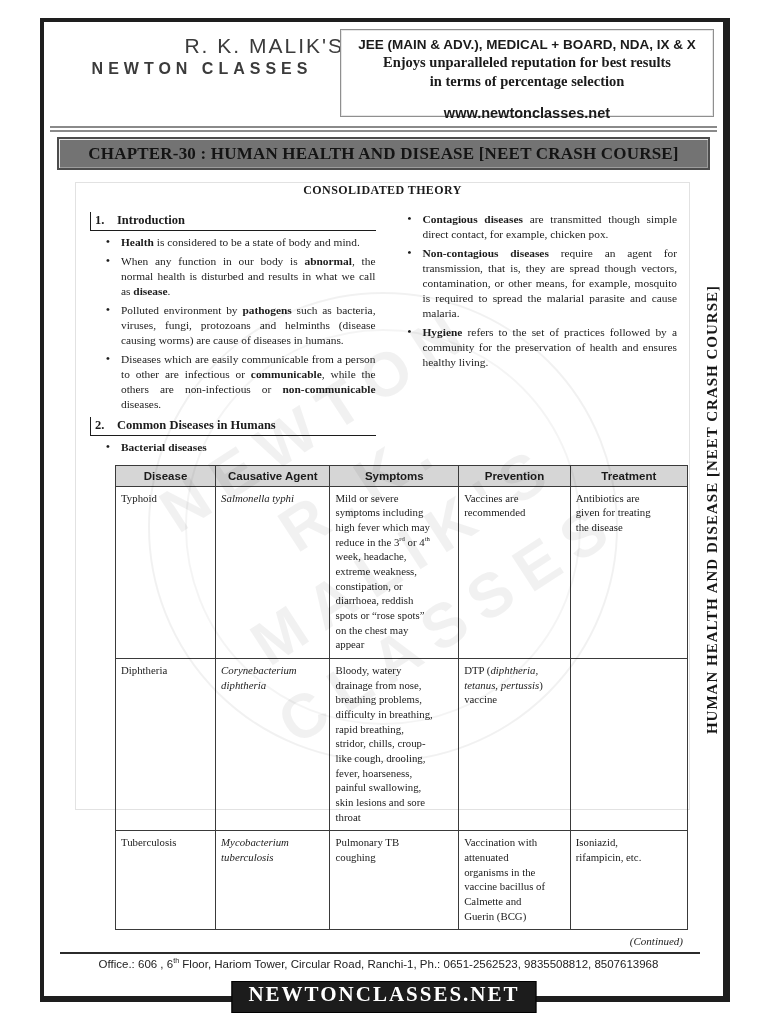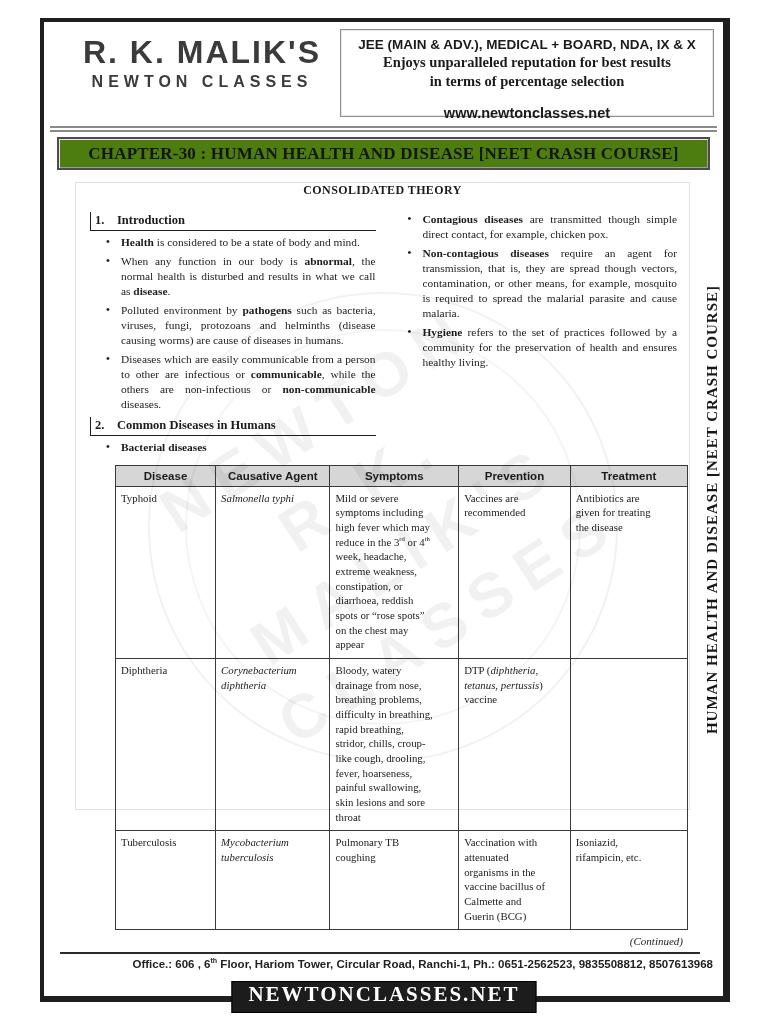--- a/index.html
+++ b/index.html
@@ -6,37 +6,37 @@
   html,body { width:768px; height:1024px; background:#ffffff; font-family:"Liberation Serif", serif; color:#1b1b1b; }
   body { position:relative; overflow:hidden; }
 
   .page-frame {
     position:absolute; left:40px; top:18px; width:690px; height:984px;
     background:#fff; border:solid #1e1e1e; border-width:4px 7px 6px 4px;
   }
 
   
   .logo-block { position:absolute; left:16px; top:12px; width:284px; text-align:center; color:#3b3b3b; font-family:"Liberation Sans", sans-serif; }
-  .logo-primary { font-size:32px; font-weight:bold; letter-spacing:2px; white-space:nowrap; }
+  .logo-primary { font-size:21px; font-weight:normal; letter-spacing:2px; white-space:nowrap;text-align:right; }
   .logo-secondary { font-size:16px; font-weight:bold; letter-spacing:5px; margin-top:2px; white-space:nowrap; }
 
   .info-box {
     position:absolute; left:296px; top:7px; width:374px; height:88px;
     border:1px solid #8f8f8f; box-shadow:inset 0 0 0 1px #e6e6e6;
     text-align:center; padding-top:7px;
   }
   .info-l1 { font-family:"Liberation Sans", sans-serif; font-weight:bold; font-size:13.5px; }
   .info-l2, .info-l3 { font-weight:bold; font-size:14.5px; margin-top:2px; }
   .info-site { font-family:"Liberation Sans", sans-serif; font-weight:bold; font-size:14.5px; margin-top:15px; }
 
   .header-divider { position:absolute; left:6px; right:6px; top:104px; height:6px; border-top:2px solid #8a8a8a; border-bottom:2px solid #8a8a8a; }
 
   .chapter-banner {
     position:absolute; left:13px; right:13px; top:115px; height:33px;
-    background:#4d7c0f; border:2px solid #4c4c4c;
+    background:#737373; border:2px solid #4c4c4c;
     box-shadow:inset 1px 1px 0 #e9e9e9, inset -1px -1px 0 #9c9c9c;
     display:flex; align-items:center; justify-content:center;
   }
   .chapter-banner-title { font-weight:bold; font-size:17px; letter-spacing:.2px; color:#141414; }
 
   
   .content-panel { position:absolute; left:31px; top:160px; width:615px; height:628px; border:1px solid #e2e2e2; background:transparent; }
 
   .wm-circle-outer, .wm-circle-inner { position:absolute; left:50%; top:55%; border-radius:50%; pointer-events:none; }
   .wm-circle-outer { width:470px; height:470px; transform:translate(-50%,-50%); border:2px solid rgba(0,0,0,0.055); }
@@ -78,21 +78,21 @@
     position:absolute; right:0px; top:262px; height:452px; width:22px;
     display:flex; align-items:center; justify-content:center;
   }
   .side-vertical span {
     writing-mode:vertical-rl; transform:rotate(180deg);
     font-weight:bold; font-size:15px; letter-spacing:1px; white-space:nowrap; color:#181818;
   }
 
   
   .footer-rule { position:absolute; left:16px; width:640px; top:930px; border-top:2px solid #2b2b2b; }
-  .office-line { position:absolute; left:0; right:10px; top:936px; text-align:right; font-family:"Liberation Sans", sans-serif; font-weight:bold; font-size:11.5px; color:#222; }
+  .office-line { position:absolute; left:0; right:10px; top:936px; text-align:center; font-family:"Liberation Sans", sans-serif; font-weight:normal; font-size:11.5px; color:#222; }
 
   .site-banner {
     position:absolute; left:50%; top:981px; transform:translateX(-50%);
     background:#1c1c1c; color:#fff; padding:0 16px 5px 16px; z-index:5;
     font-weight:bold; font-size:21px; letter-spacing:2px; white-space:nowrap;
     font-family:"Liberation Serif", serif; border:1px solid #000;
   }
 </style>
 </head>
 <body>

